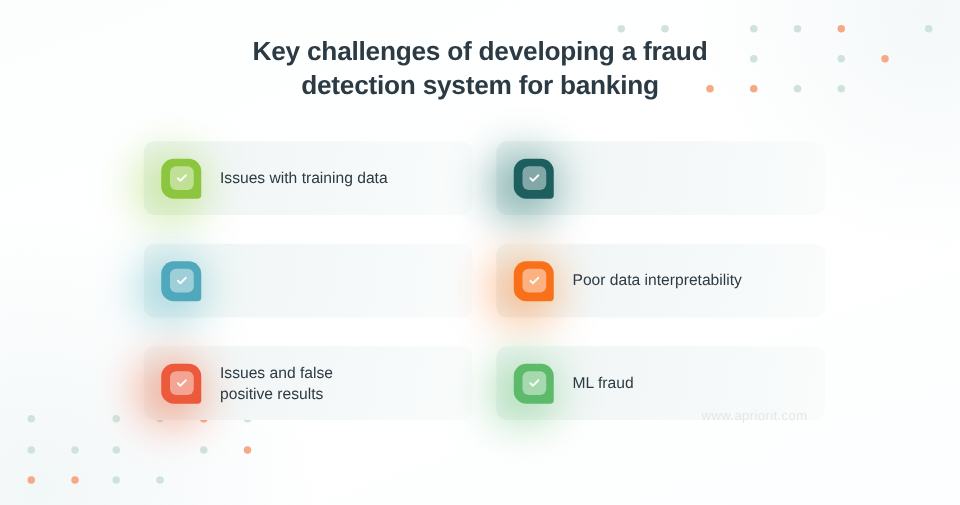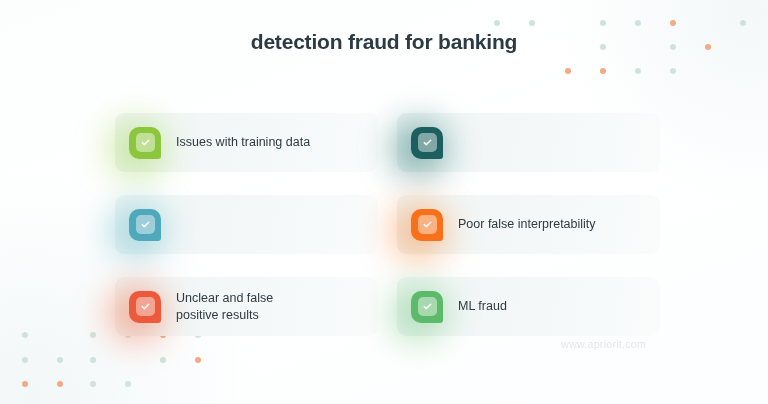--- a/index.html
+++ b/index.html
@@ -133,21 +133,21 @@
     font-size: 12.5px;
     line-height: 17px;
     color: #2d3b44;
     white-space: pre-line;
   }
 
   
   #watermark {
     position: absolute;
     right: 122px;
-    top: 338px;
+    top: 327px;
     font-size: 10.5px;
     color: #e2e7e8;
     letter-spacing: .3px;
     z-index: 6;
   }
 </style>
 </head>
 <body>
 
 <div id="canvas">
@@ -178,21 +178,22 @@
       <div class="dot" style="left: 90px; top: 357px; background: rgb(207, 227, 221);"></div>
       <div class="dot" style="left: 160px; top: 357px; background: rgb(207, 227, 221);"></div>
       <div class="dot" style="left: 195px; top: 357px; background: rgb(245, 169, 133);"></div>
       <div class="dot" style="left: 22px; top: 381px; background: rgb(245, 169, 133);"></div>
       <div class="dot" style="left: 57px; top: 381px; background: rgb(245, 169, 133);"></div>
       <div class="dot" style="left: 90px; top: 381px; background: rgb(207, 227, 221);"></div>
       <div class="dot" style="left: 125px; top: 381px; background: rgb(207, 227, 221);"></div>
     </div>
 
   <div id="title-block">
-    <div class="title-line">detection fraud for banking</div>
+    <div class="title-line">Key challenges of developing a fraud</div>
+    <div class="title-line">detection system for banking</div>
   </div>
 
   <div id="cards">
       <div class="card">
         <div class="card-inner"></div>
         <div class="glow" style="width: 56px; height: 56px; left: -6px; top: 8px; background: rgb(168, 217, 92);"></div>
         <div class="icon-wrap">
           <div class="icon-tile" style="background: rgb(140, 198, 63);">
             <div class="icon-inner">
               <svg width="11" height="11" viewBox="0 0 11 11" aria-hidden="true">
@@ -234,35 +235,35 @@
         <div class="glow" style="width: 56px; height: 56px; left: -6px; top: 8px; background: rgb(251, 140, 60);"></div>
         <div class="icon-wrap">
           <div class="icon-tile" style="background: rgb(248, 113, 26);">
             <div class="icon-inner">
               <svg width="11" height="11" viewBox="0 0 11 11" aria-hidden="true">
                 <path d="M2.3 5.6 L4.3 7.6 L8.7 3.2" fill="none" stroke="rgba(255,255,255,0.92)" stroke-width="1.5" stroke-linecap="round" stroke-linejoin="round"></path>
               </svg>
             </div>
           </div>
         </div>
-        <div class="card-label">Poor false interpretability</div>
+        <div class="card-label">Poor data interpretability</div>
       </div>
       <div class="card">
         <div class="card-inner"></div>
         <div class="glow" style="width: 56px; height: 56px; left: -6px; top: 8px; background: rgb(244, 116, 79);"></div>
         <div class="icon-wrap">
           <div class="icon-tile" style="background: rgb(236, 90, 59);">
             <div class="icon-inner">
               <svg width="11" height="11" viewBox="0 0 11 11" aria-hidden="true">
                 <path d="M2.3 5.6 L4.3 7.6 L8.7 3.2" fill="none" stroke="rgba(255,255,255,0.92)" stroke-width="1.5" stroke-linecap="round" stroke-linejoin="round"></path>
               </svg>
             </div>
           </div>
         </div>
-        <div class="card-label">Unclear and false
+        <div class="card-label">Issues and false
 positive results</div>
       </div>
       <div class="card">
         <div class="card-inner"></div>
         <div class="glow" style="width: 56px; height: 56px; left: -6px; top: 8px; background: rgb(124, 203, 134);"></div>
         <div class="icon-wrap">
           <div class="icon-tile" style="background: rgb(93, 186, 107);">
             <div class="icon-inner">
               <svg width="11" height="11" viewBox="0 0 11 11" aria-hidden="true">
                 <path d="M2.3 5.6 L4.3 7.6 L8.7 3.2" fill="none" stroke="rgba(255,255,255,0.92)" stroke-width="1.5" stroke-linecap="round" stroke-linejoin="round"></path>

